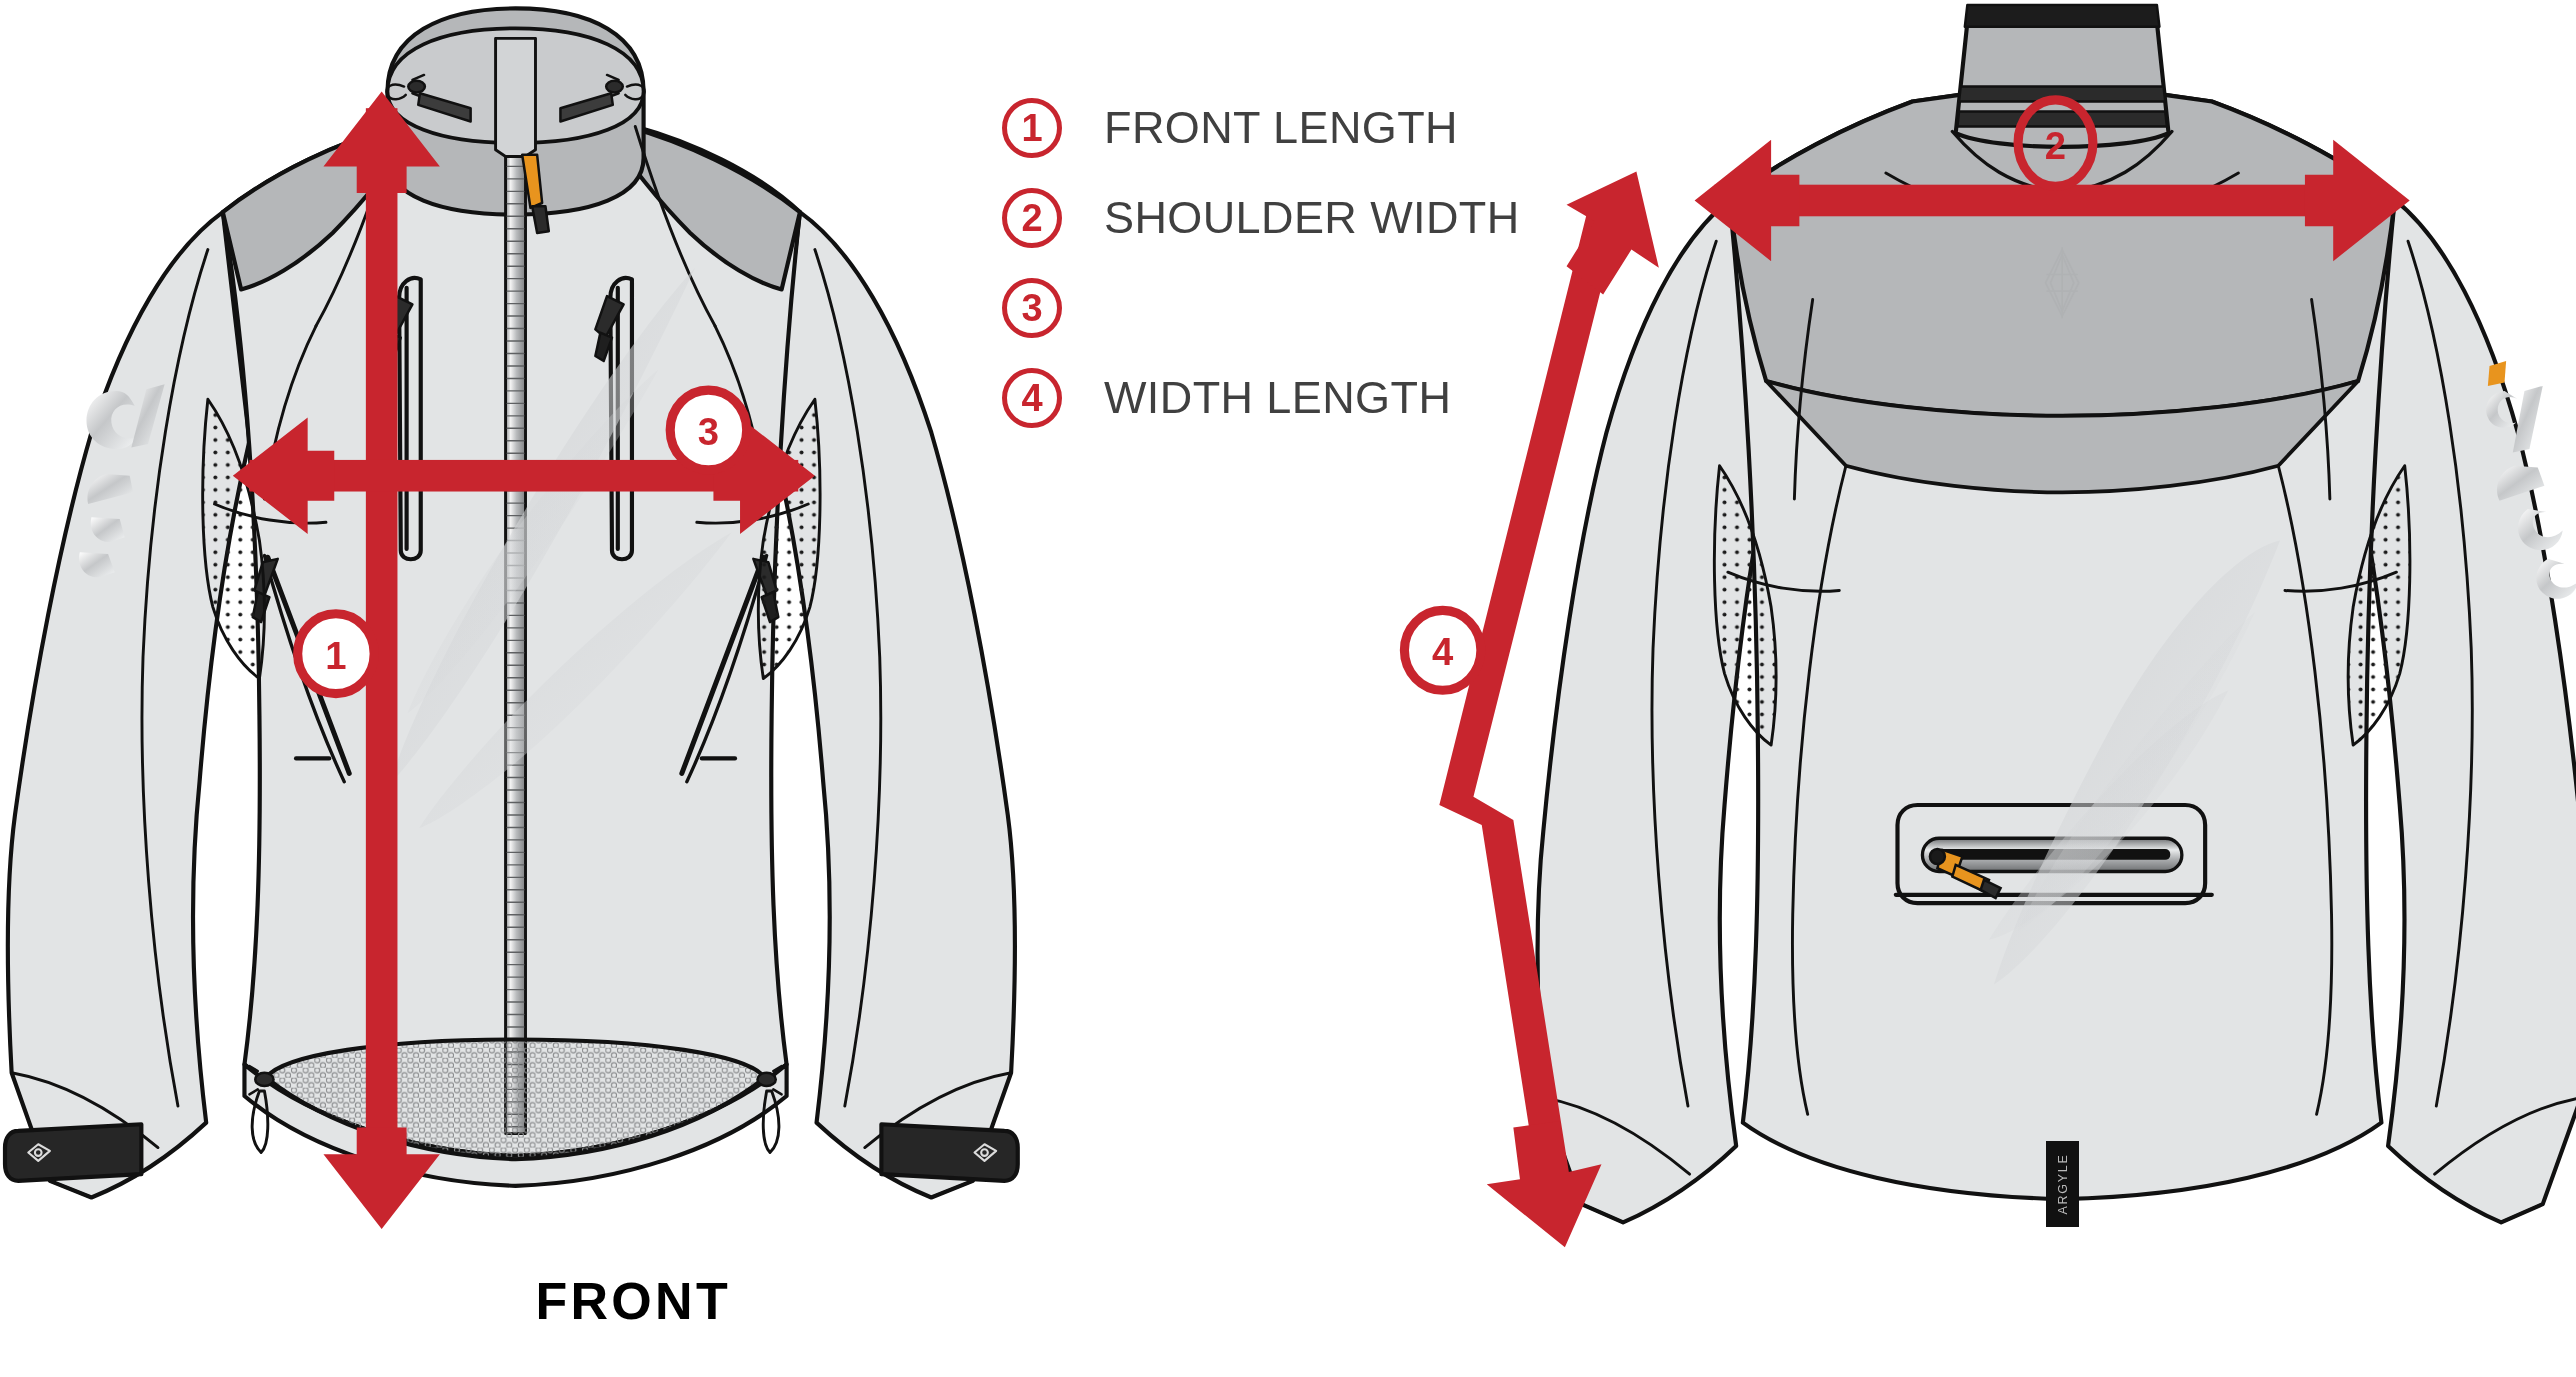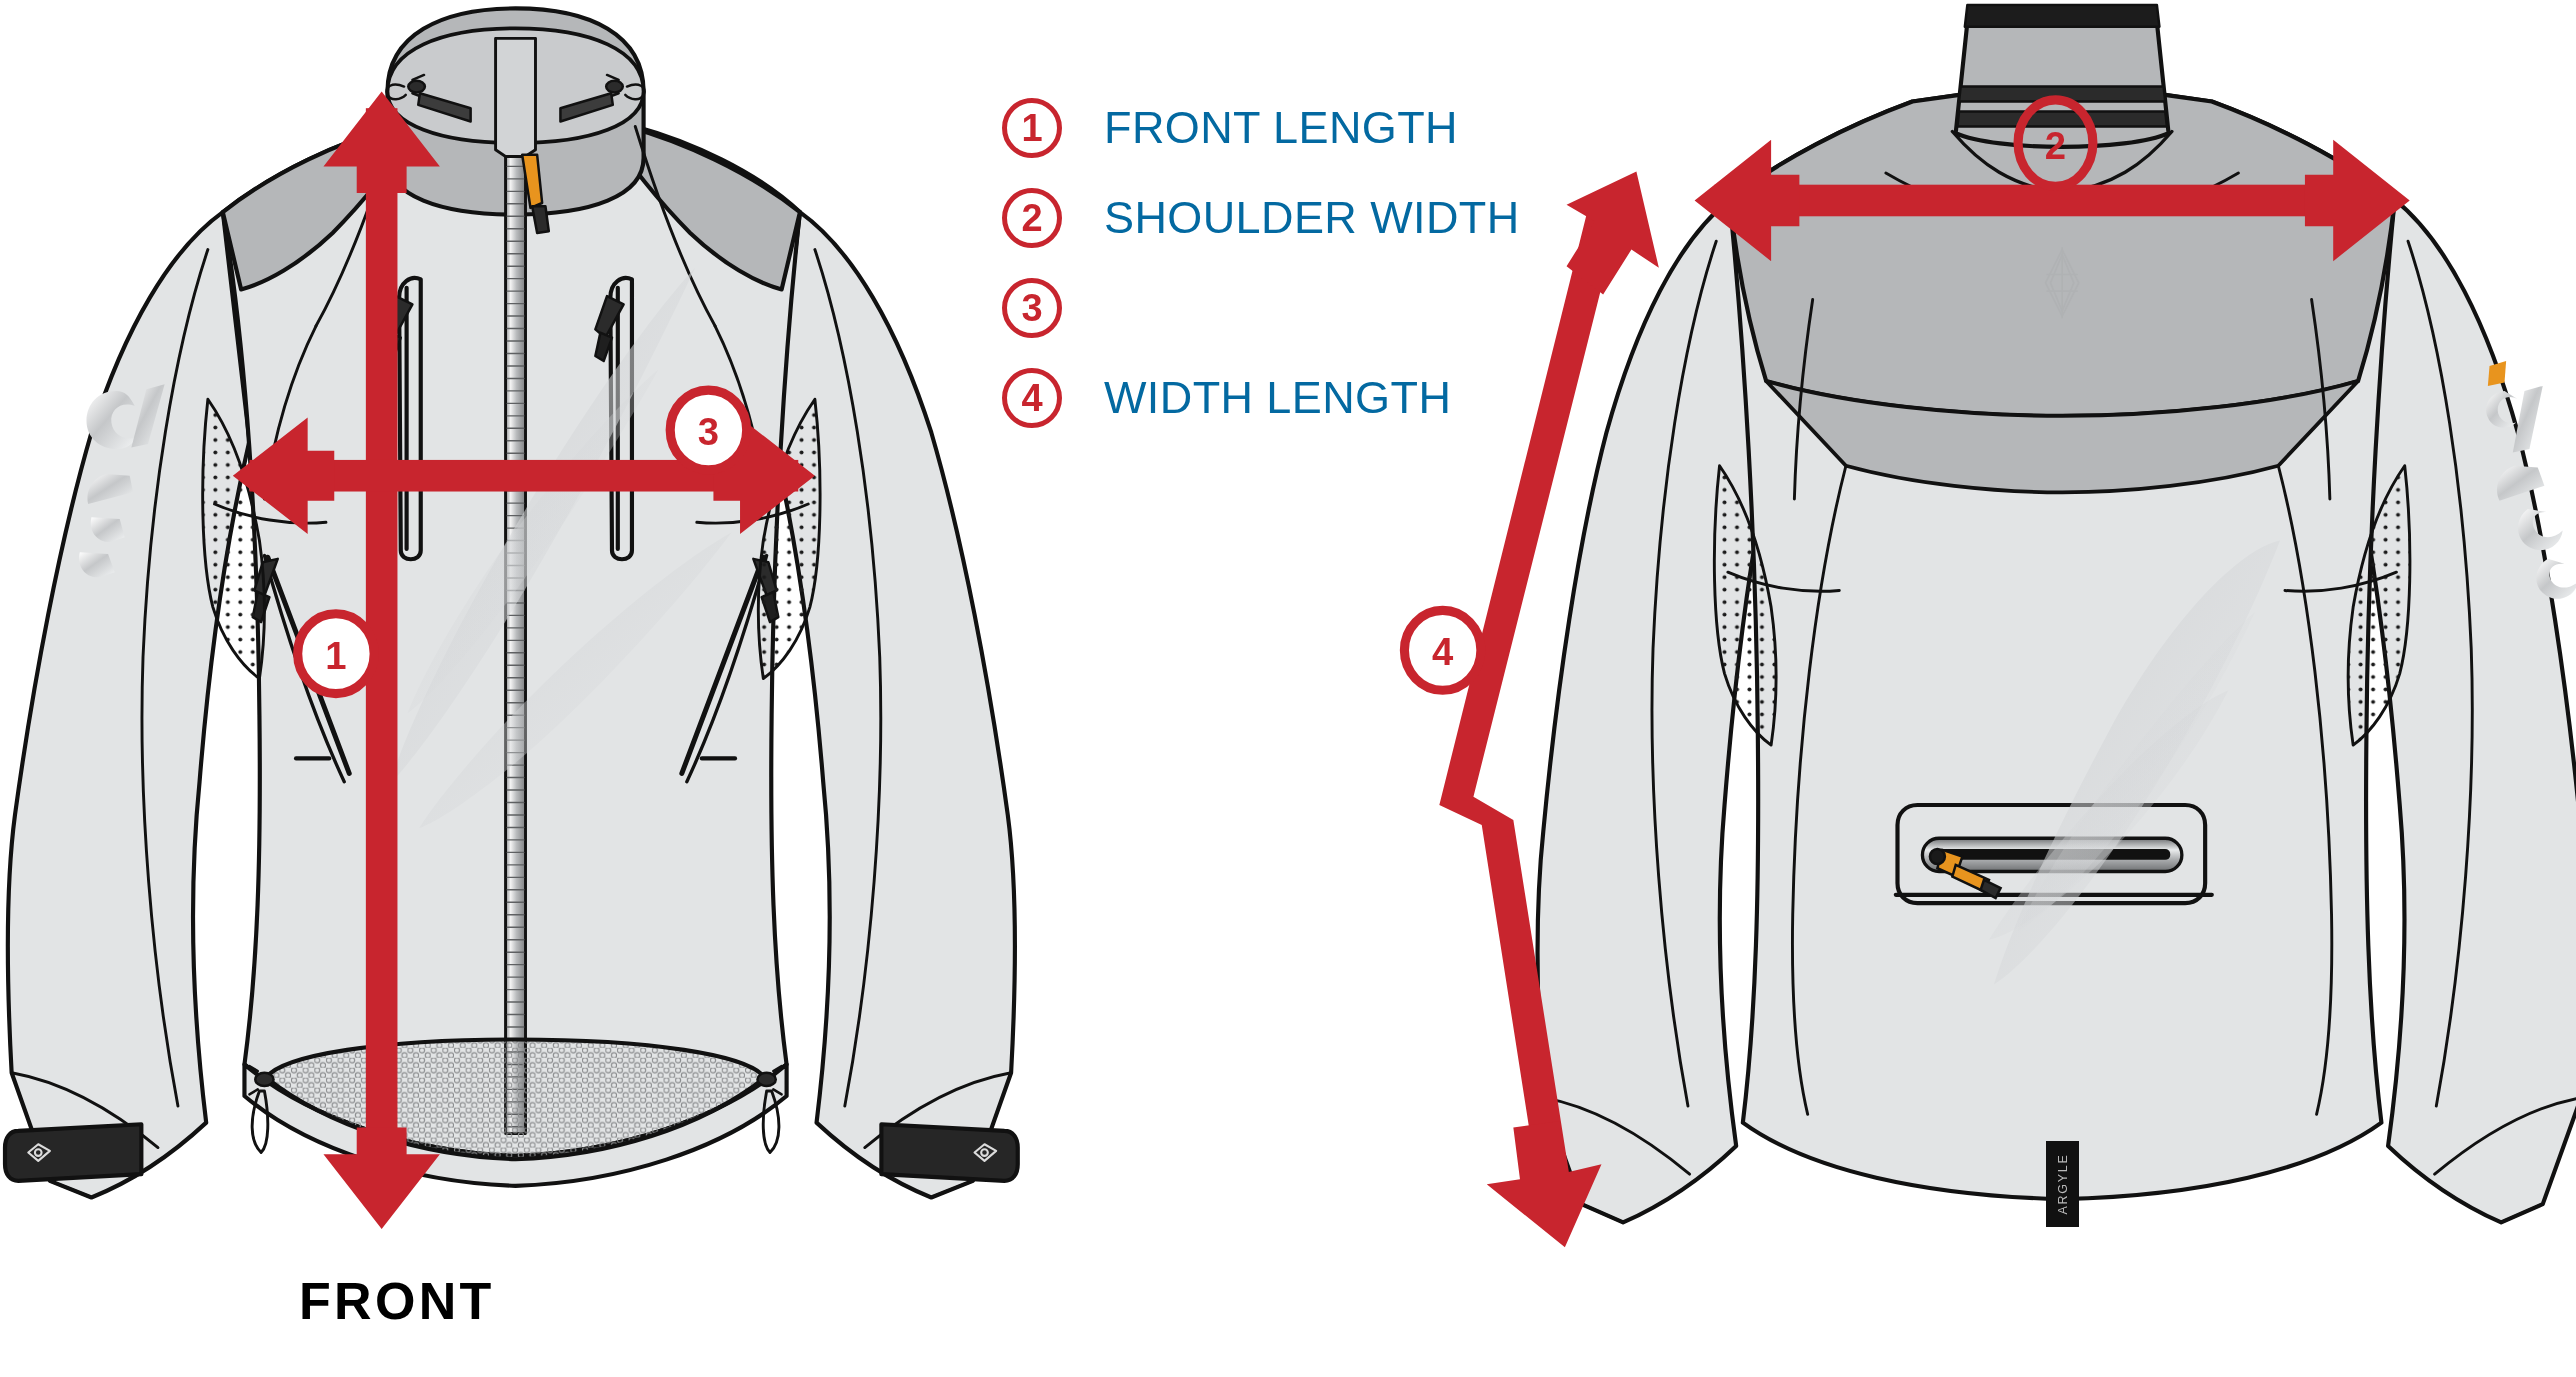--- a/index.html
+++ b/index.html
@@ -50,32 +50,32 @@
     font-size: 38px;
     font-weight: 700;
     box-sizing: border-box;
     flex: 0 0 auto;
     font-family: "Liberation Sans", sans-serif;
   }
   .legend-label {
     margin-left: 42px;
     font-size: 45px;
     letter-spacing: 0.4px;
-    color: #0369a1;
+    color: #404040;
     font-family: "Liberation Sans", sans-serif;
     white-space: nowrap;
   }
   .view-caption {
     position: absolute;
     font-size: 52px;
     font-weight: 700;
     letter-spacing: 3.3px;
     color: #000;
     font-family: "Liberation Sans", sans-serif;
-    text-align: left;
+    text-align: right;
   }
   #caption-front { left: 299px; top: 1271px; width: 432px; }
   #caption-back  { left: 1846px; top: 1262px; width: 432px; }
 
   .marker-num {
     font-size: 46px;
     font-weight: 700;
     fill: #C8252E;
     font-family: "Liberation Sans", sans-serif;
     text-anchor: middle;

